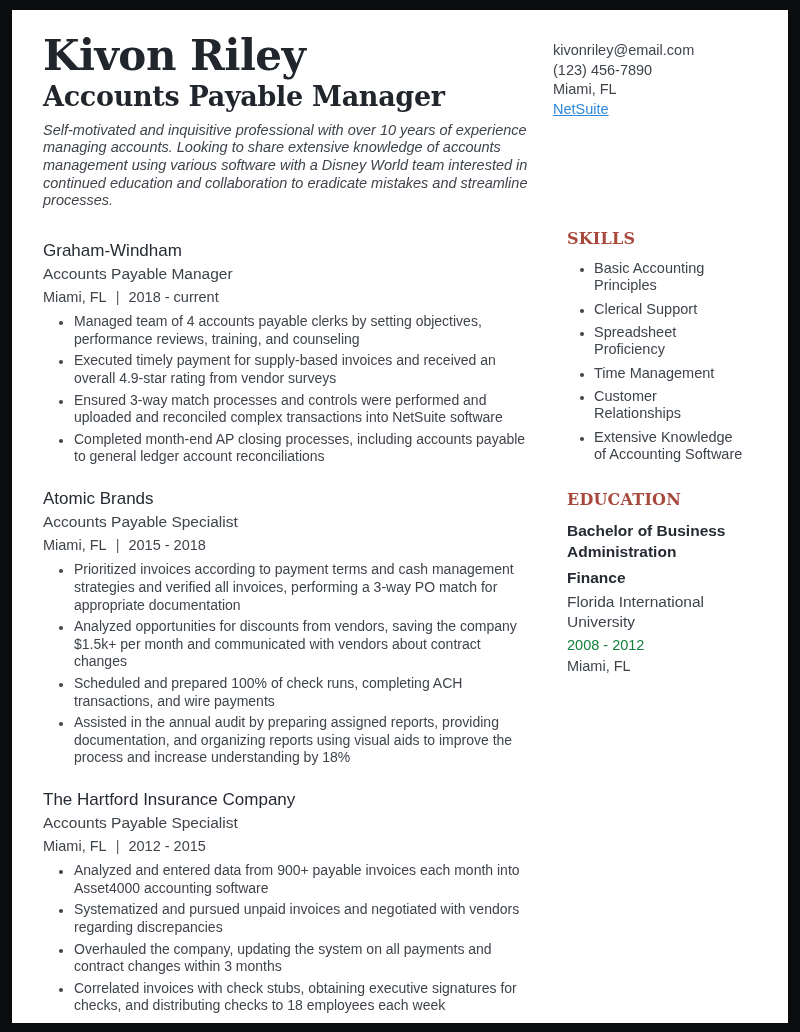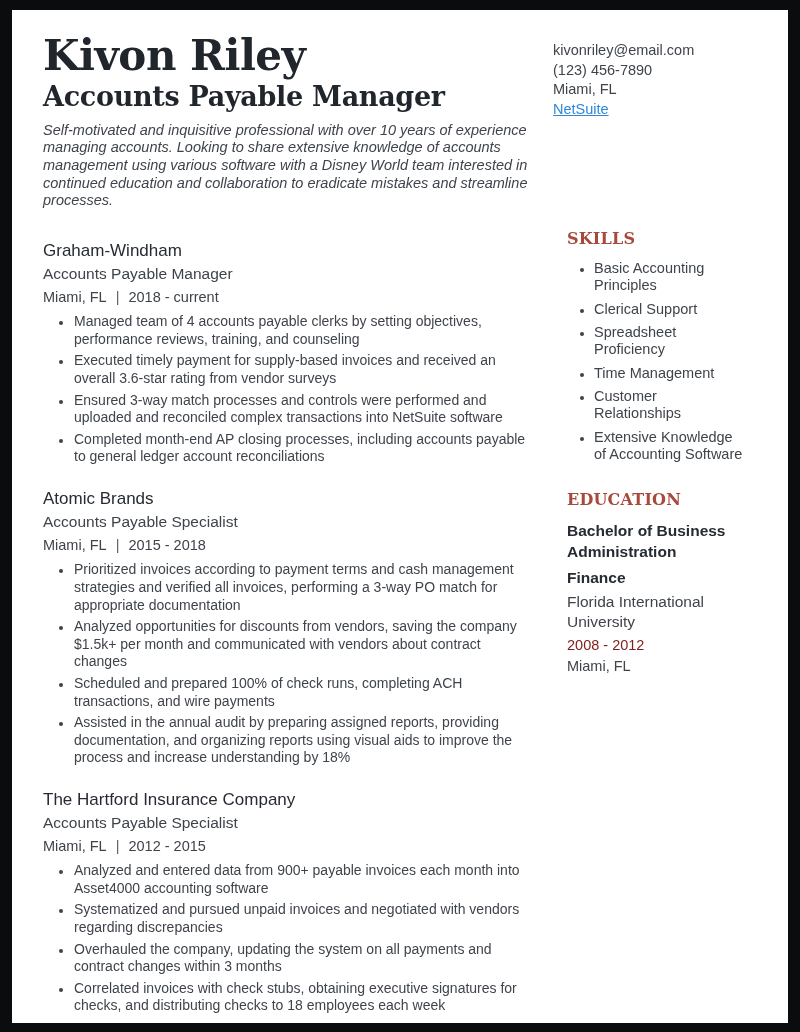--- a/index.html
+++ b/index.html
@@ -58,21 +58,21 @@
 
   
   ul.skills { margin-top: 12px; padding-left: 27px; list-style: disc; }
   ul.skills li { font-size: 14.5px; line-height: 17px; margin-bottom: 6.5px; }
   ul.skills li::marker { font-size: 12px; }
 
   .education-block { margin-top: 27px; }
   .edu-degree { font-size: 15.5px; font-weight: 700; color: #262b33; line-height: 21px; margin-top: 11px; }
   .edu-major  { font-size: 15.5px; font-weight: 700; color: #262b33; line-height: 21px; margin-top: 5px; }
   .edu-school { font-size: 15.5px; color: #3f444b; line-height: 20px; margin-top: 4px; }
-  .edu-dates  { font-size: 14.5px; color: #7f1d1d; margin-top: 5px; line-height: 1.2; }
+  .edu-dates  { font-size: 14.5px; color: #15803d; margin-top: 5px; line-height: 1.2; }
   .edu-loc    { font-size: 14.5px; color: #3f444b; margin-top: 4px; line-height: 1.2; }
 </style>
 </head>
 <body>
 
 <div class="frame">
   <div class="content">
 
     <div class="header">
       <div class="header-left">
@@ -93,21 +93,21 @@
       <div class="col-left">
 
         <div class="job">
           <div class="company">Graham-Windham</div>
           <div class="role">Accounts Payable Manager</div>
           <div class="meta">
             <span>Miami, FL</span><span class="sep">|</span><span>2018 - current</span>
           </div>
           <ul class="bullets">
               <li>Managed team of 4 accounts payable clerks by setting objectives, performance reviews, training, and counseling</li>
-              <li>Executed timely payment for supply-based invoices and received an overall 3.6-star rating from vendor surveys</li>
+              <li>Executed timely payment for supply-based invoices and received an overall 4.9-star rating from vendor surveys</li>
               <li>Ensured 3-way match processes and controls were performed and uploaded and reconciled complex transactions into NetSuite software</li>
               <li>Completed month-end AP closing processes, including accounts payable to general ledger account reconciliations</li>
             </ul>
         </div>
 
         <div class="job">
           <div class="company">Atomic Brands</div>
           <div class="role">Accounts Payable Specialist</div>
           <div class="meta">
             <span>Miami, FL</span><span class="sep">|</span><span>2015 - 2018</span>

